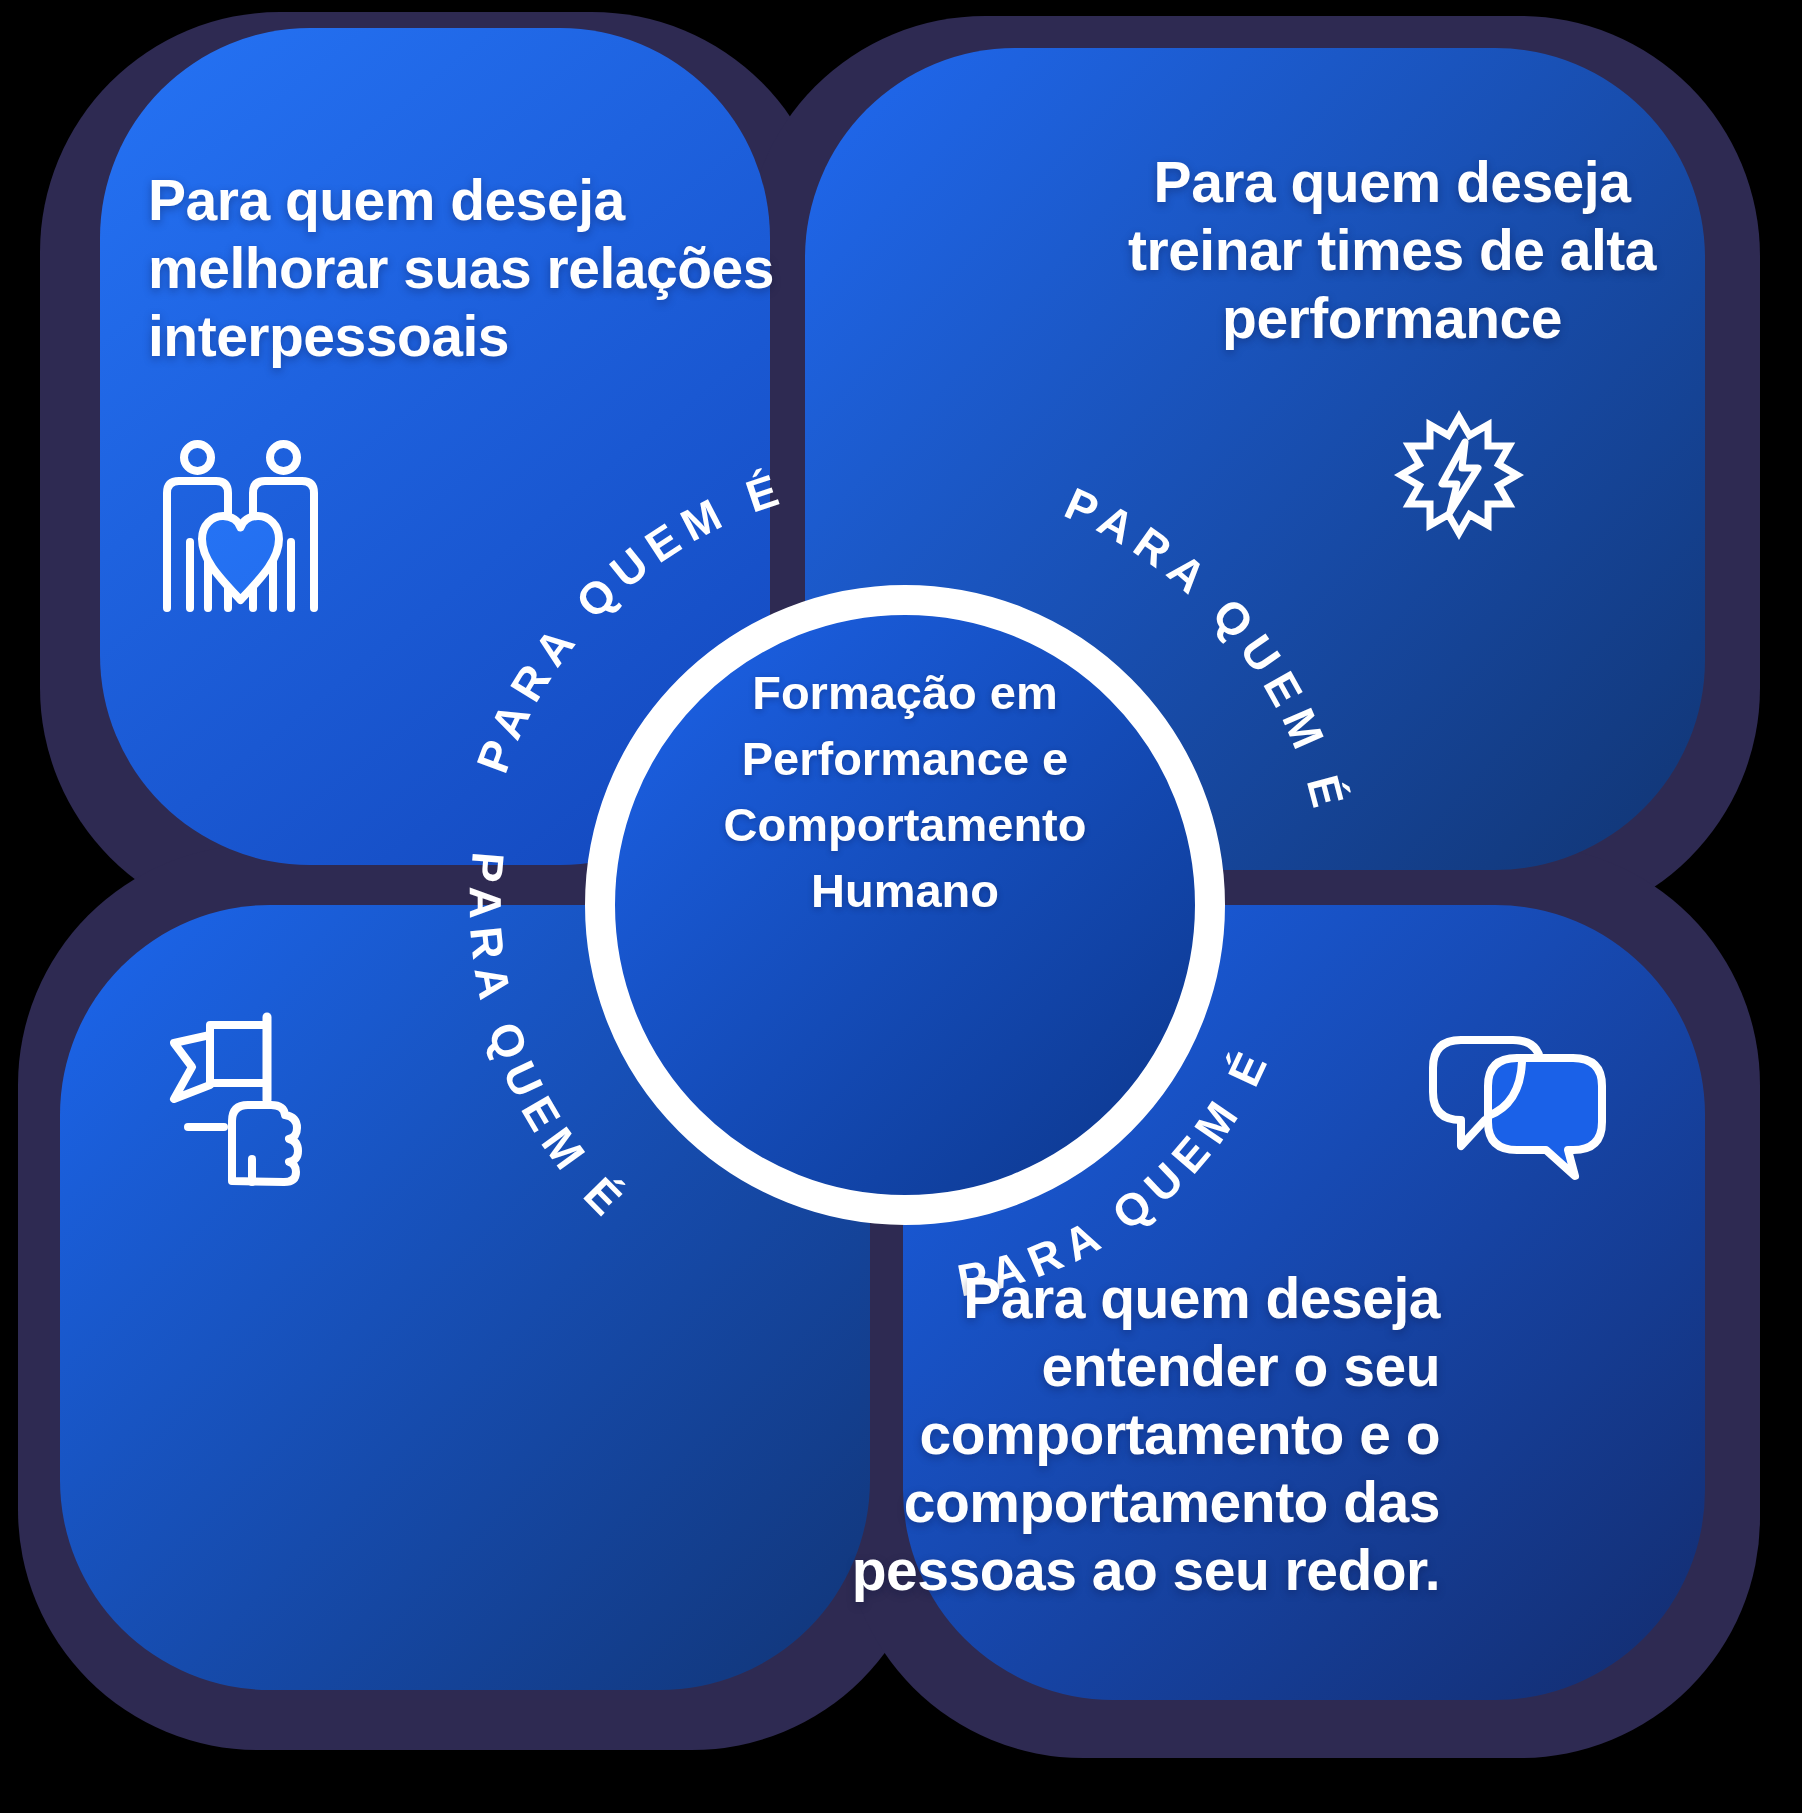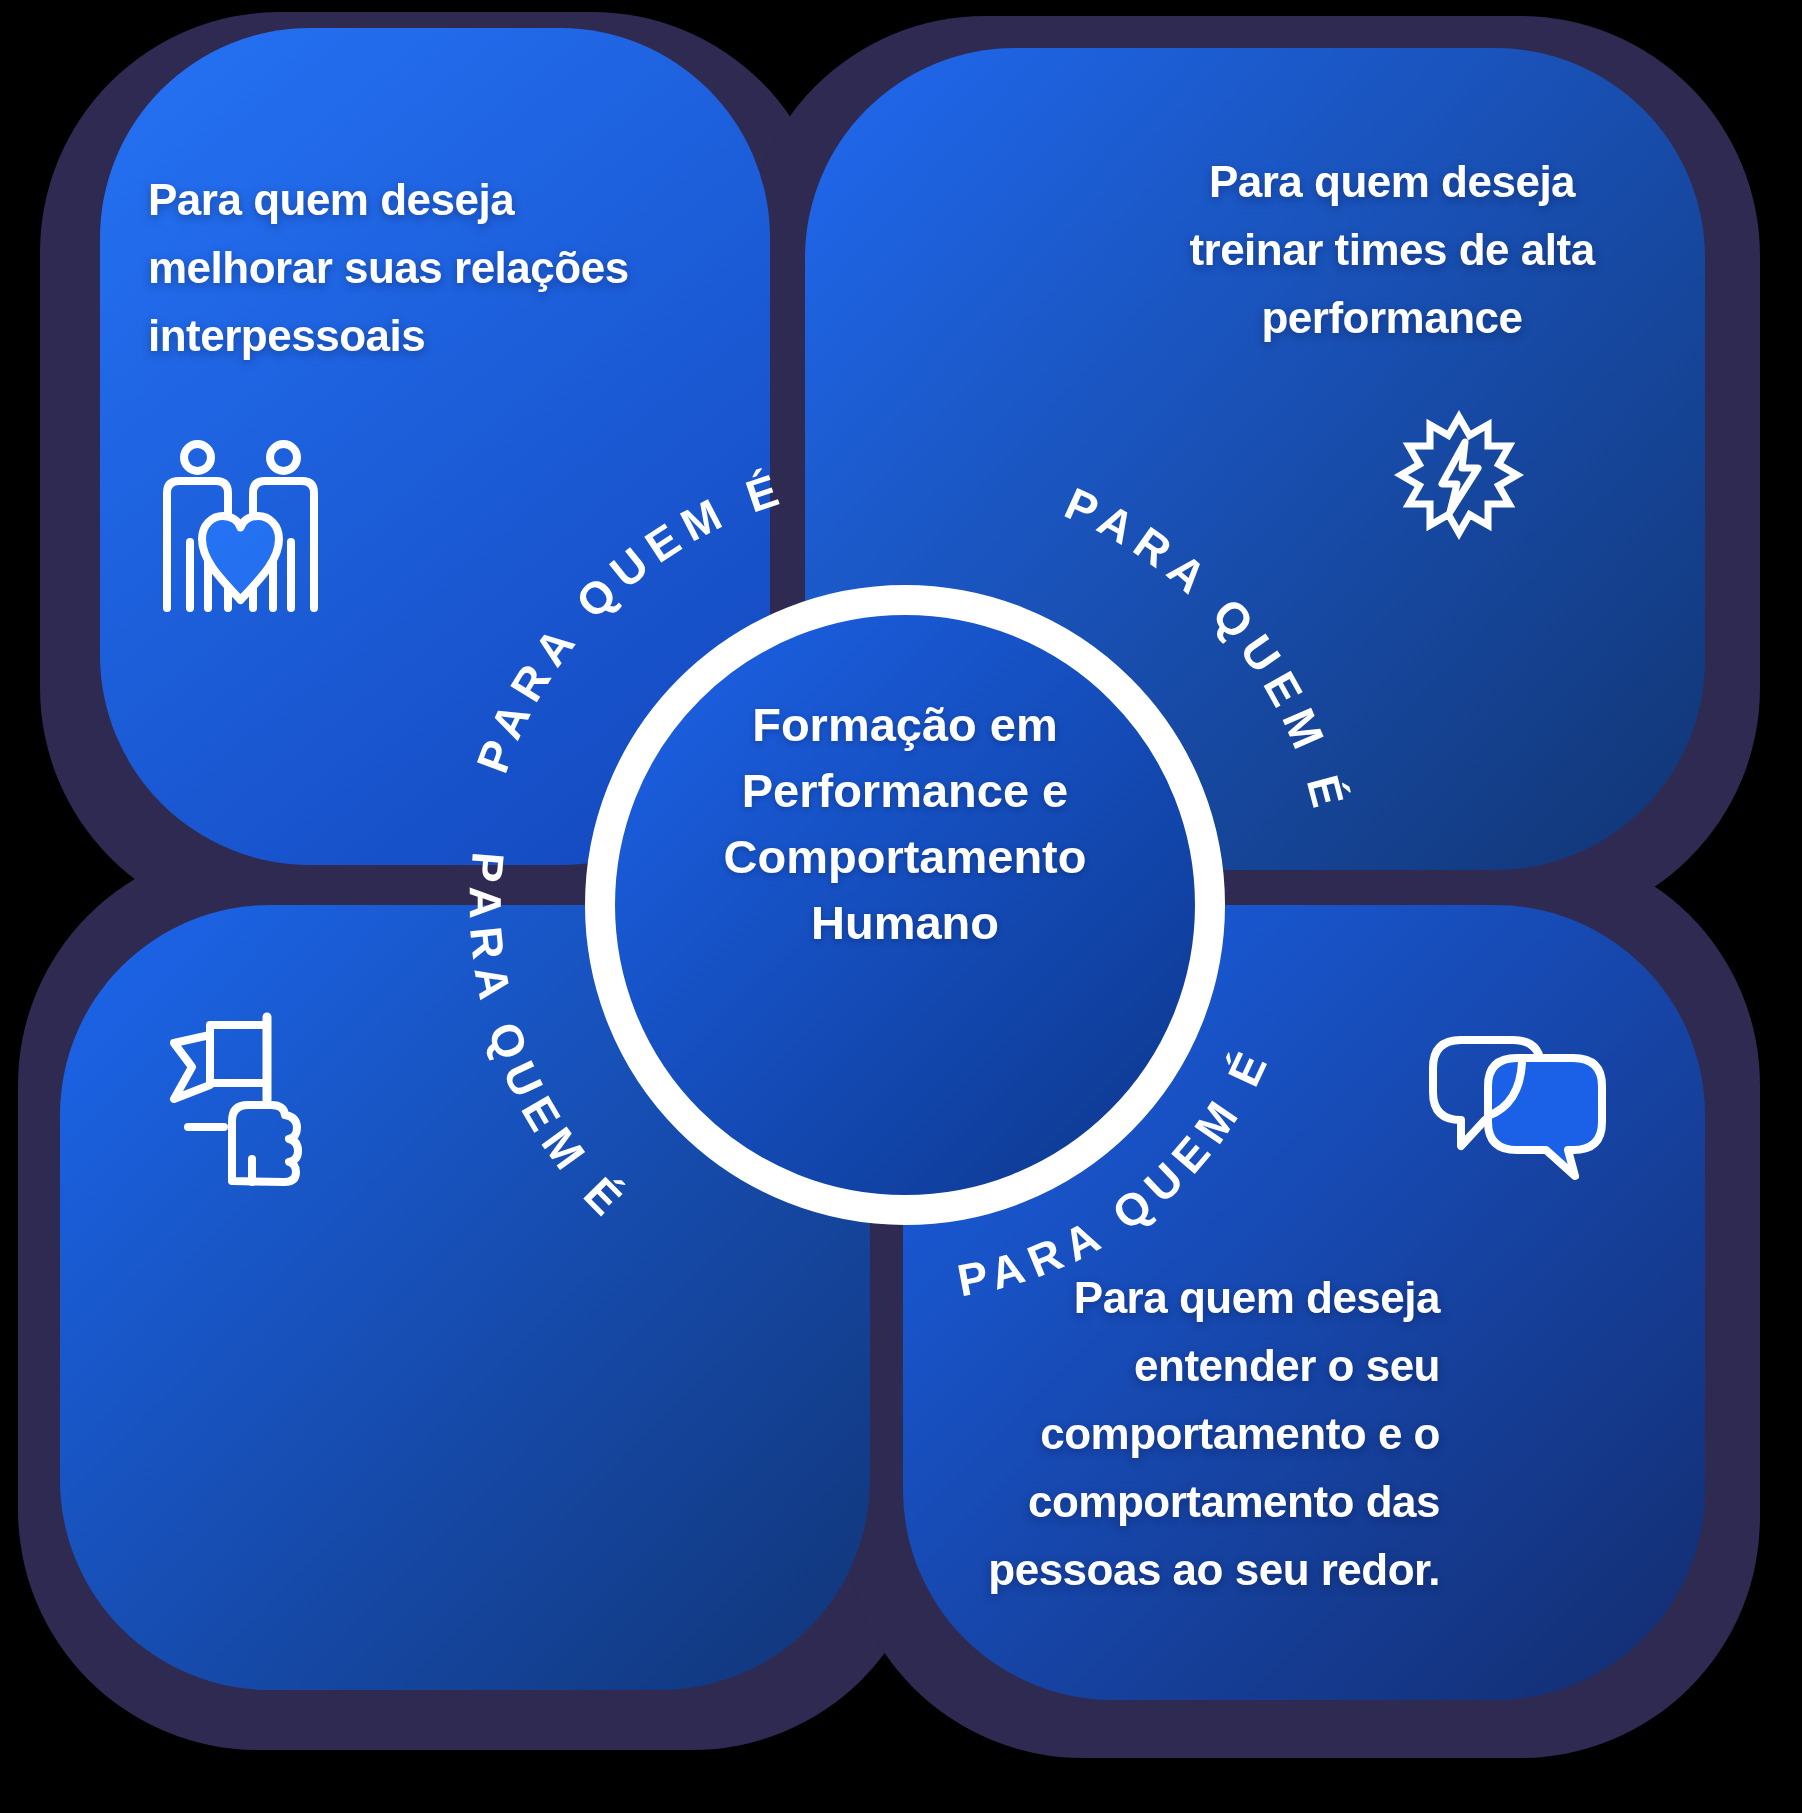--- a/index.html
+++ b/index.html
@@ -15,33 +15,33 @@
     font-family:"Liberation Sans", sans-serif;
     font-weight:bold;
     font-size:45px;
     letter-spacing:9px;
     fill:#FFFFFF;
   }
   .qtext{
     position:absolute;
     color:#FFFFFF;
     font-weight:bold;
-    font-size:44px;
+    font-size:57px;
     line-height:68px;
     letter-spacing:-0.5px;
     text-shadow:0 3px 8px rgba(8,16,60,0.35);
     white-space:nowrap;
   }
   #t-tl{left:148px;top:166px;text-align:left;}
   #t-tr{left:1112px;top:148px;width:560px;text-align:center;}
   #t-bl{left:150px;top:1308px;text-align:left;}
   #t-br{right:362px;top:1264px;width:620px;text-align:right;}
   #t-center{
     position:absolute;
-    left:655px;top:692px;width:500px;
+    left:655px;top:660px;width:500px;
     text-align:center;
     color:#FFFFFF;
     font-weight:bold;
     font-size:47px;
     line-height:66px;
     text-shadow:0 2px 6px rgba(8,16,60,0.3);
   }
 </style>
 </head>
 <body>

